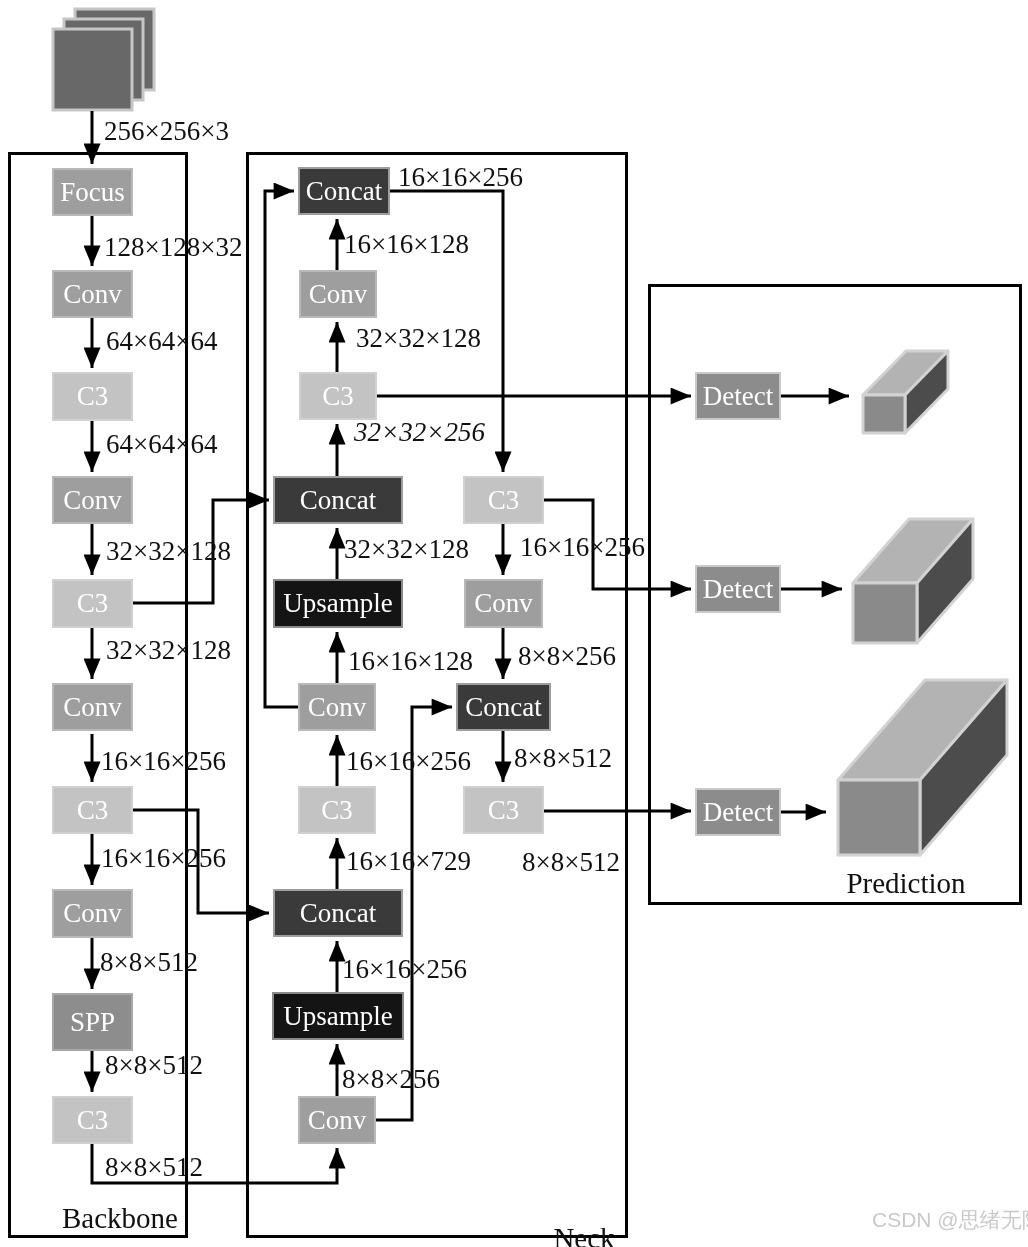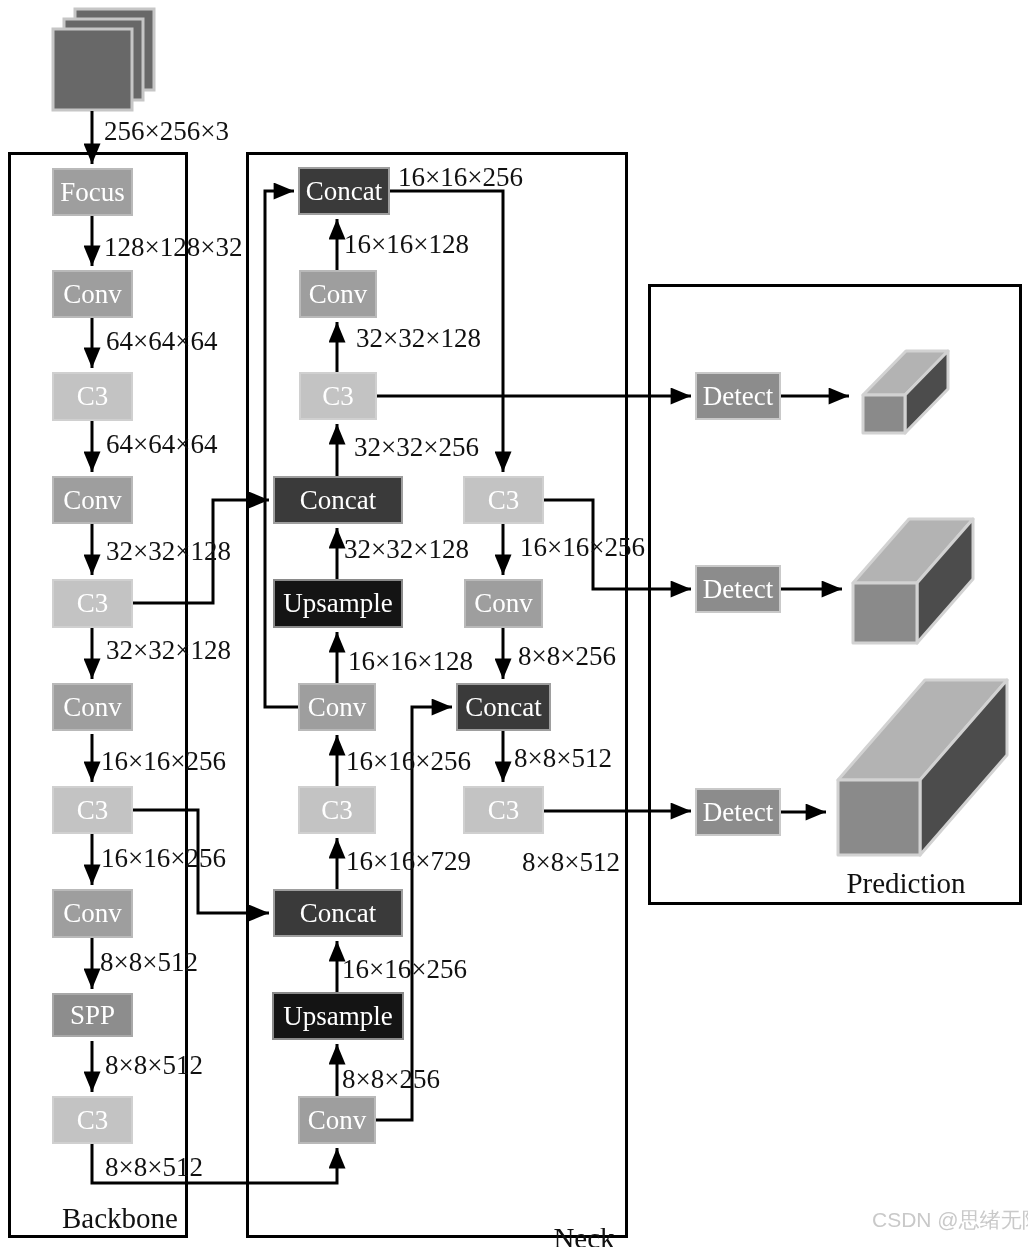--- a/index.html
+++ b/index.html
@@ -92,21 +92,21 @@
     <div class="section-box" style="left: 648px; top: 284px; width: 374px; height: 621px;"></div>
     <div class="section-label" style="left: 906px; top: 883px;">Prediction</div>
     <div class="node" style="left: 52px; top: 168px; width: 81px; height: 48px; background: rgb(158, 158, 158); border: 2px solid rgb(185, 185, 185); color: rgb(255, 255, 255);">Focus</div>
     <div class="node" style="left: 52px; top: 270px; width: 81px; height: 48px; background: rgb(158, 158, 158); border: 2px solid rgb(185, 185, 185); color: rgb(255, 255, 255);">Conv</div>
     <div class="node" style="left: 52px; top: 372px; width: 81px; height: 49px; background: rgb(195, 195, 195); border: 2px solid rgb(208, 208, 208); color: rgb(255, 255, 255);">C3</div>
     <div class="node" style="left: 52px; top: 476px; width: 81px; height: 48px; background: rgb(158, 158, 158); border: 2px solid rgb(185, 185, 185); color: rgb(255, 255, 255);">Conv</div>
     <div class="node" style="left: 52px; top: 579px; width: 81px; height: 49px; background: rgb(195, 195, 195); border: 2px solid rgb(208, 208, 208); color: rgb(255, 255, 255);">C3</div>
     <div class="node" style="left: 52px; top: 683px; width: 81px; height: 48px; background: rgb(158, 158, 158); border: 2px solid rgb(185, 185, 185); color: rgb(255, 255, 255);">Conv</div>
     <div class="node" style="left: 52px; top: 786px; width: 81px; height: 48px; background: rgb(195, 195, 195); border: 2px solid rgb(208, 208, 208); color: rgb(255, 255, 255);">C3</div>
     <div class="node" style="left: 52px; top: 889px; width: 81px; height: 49px; background: rgb(158, 158, 158); border: 2px solid rgb(185, 185, 185); color: rgb(255, 255, 255);">Conv</div>
-    <div class="node" style="left: 52px; top: 993px; width: 81px; height: 44px; background: rgb(141, 141, 141); border: 2px solid rgb(168, 168, 168); color: rgb(255, 255, 255);">SPP</div>
+    <div class="node" style="left: 52px; top: 993px; width: 81px; height: 58px; background: rgb(141, 141, 141); border: 2px solid rgb(168, 168, 168); color: rgb(255, 255, 255);">SPP</div>
     <div class="node" style="left: 52px; top: 1096px; width: 81px; height: 48px; background: rgb(195, 195, 195); border: 2px solid rgb(208, 208, 208); color: rgb(255, 255, 255);">C3</div>
     <div class="node" style="left: 298px; top: 167px; width: 92px; height: 48px; background: rgb(58, 58, 58); border: 2px solid rgb(158, 158, 158); color: rgb(255, 255, 255);">Concat</div>
     <div class="node" style="left: 299px; top: 270px; width: 78px; height: 48px; background: rgb(158, 158, 158); border: 2px solid rgb(185, 185, 185); color: rgb(255, 255, 255);">Conv</div>
     <div class="node" style="left: 299px; top: 372px; width: 78px; height: 48px; background: rgb(195, 195, 195); border: 2px solid rgb(208, 208, 208); color: rgb(255, 255, 255);">C3</div>
     <div class="node" style="left: 273px; top: 476px; width: 130px; height: 48px; background: rgb(58, 58, 58); border: 2px solid rgb(158, 158, 158); color: rgb(255, 255, 255);">Concat</div>
     <div class="node" style="left: 273px; top: 579px; width: 130px; height: 49px; background: rgb(20, 20, 20); border: 2px solid rgb(138, 138, 138); color: rgb(255, 255, 255);">Upsample</div>
     <div class="node" style="left: 298px; top: 683px; width: 78px; height: 48px; background: rgb(158, 158, 158); border: 2px solid rgb(185, 185, 185); color: rgb(255, 255, 255);">Conv</div>
     <div class="node" style="left: 298px; top: 786px; width: 78px; height: 48px; background: rgb(195, 195, 195); border: 2px solid rgb(208, 208, 208); color: rgb(255, 255, 255);">C3</div>
     <div class="node" style="left: 273px; top: 889px; width: 130px; height: 48px; background: rgb(58, 58, 58); border: 2px solid rgb(158, 158, 158); color: rgb(255, 255, 255);">Concat</div>
     <div class="node" style="left: 272px; top: 992px; width: 132px; height: 48px; background: rgb(20, 20, 20); border: 2px solid rgb(138, 138, 138); color: rgb(255, 255, 255);">Upsample</div>
@@ -125,21 +125,21 @@
     <div class="dim-label" style="left: 106px; top: 551px;">32×32×128</div>
     <div class="dim-label" style="left: 106px; top: 650px;">32×32×128</div>
     <div class="dim-label" style="left: 101px; top: 761px;">16×16×256</div>
     <div class="dim-label" style="left: 101px; top: 858px;">16×16×256</div>
     <div class="dim-label" style="left: 100px; top: 962px;">8×8×512</div>
     <div class="dim-label" style="left: 105px; top: 1065px;">8×8×512</div>
     <div class="dim-label" style="left: 105px; top: 1167px;">8×8×512</div>
     <div class="dim-label" style="left: 398px; top: 177px;">16×16×256</div>
     <div class="dim-label" style="left: 344px; top: 244px;">16×16×128</div>
     <div class="dim-label" style="left: 356px; top: 338px;">32×32×128</div>
-    <div class="dim-label" style="left: 354px; top: 447px;">32×32×256</div>
+    <div class="dim-label" style="left: 354px; top: 432px; font-style: italic;">32×32×256</div>
     <div class="dim-label" style="left: 344px; top: 549px;">32×32×128</div>
     <div class="dim-label" style="left: 348px; top: 661px;">16×16×128</div>
     <div class="dim-label" style="left: 346px; top: 761px;">16×16×256</div>
     <div class="dim-label" style="left: 346px; top: 861px;">16×16×729</div>
     <div class="dim-label" style="left: 342px; top: 969px;">16×16×256</div>
     <div class="dim-label" style="left: 342px; top: 1079px;">8×8×256</div>
     <div class="dim-label" style="left: 520px; top: 547px;">16×16×256</div>
     <div class="dim-label" style="left: 518px; top: 656px;">8×8×256</div>
     <div class="dim-label" style="left: 514px; top: 758px;">8×8×512</div>
     <div class="dim-label" style="left: 522px; top: 862px;">8×8×512</div>

